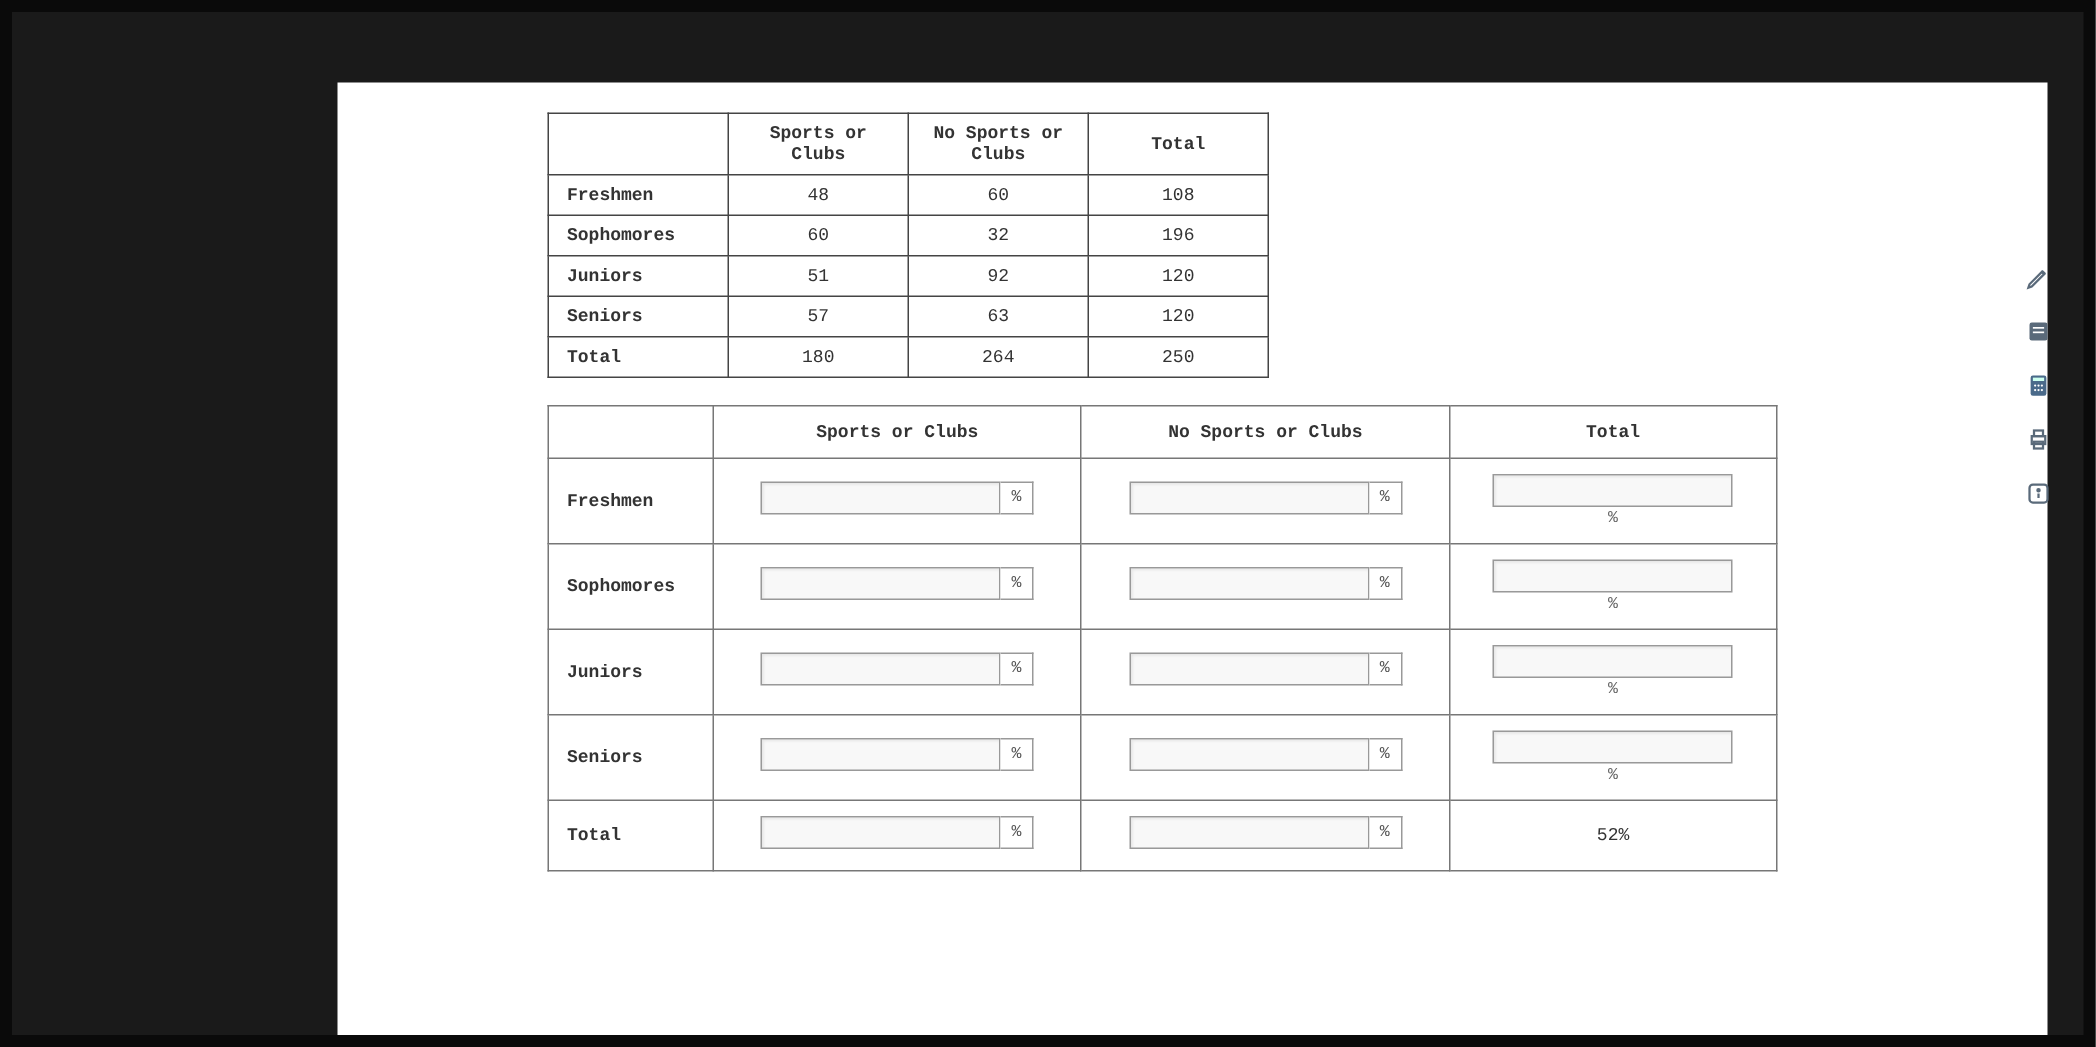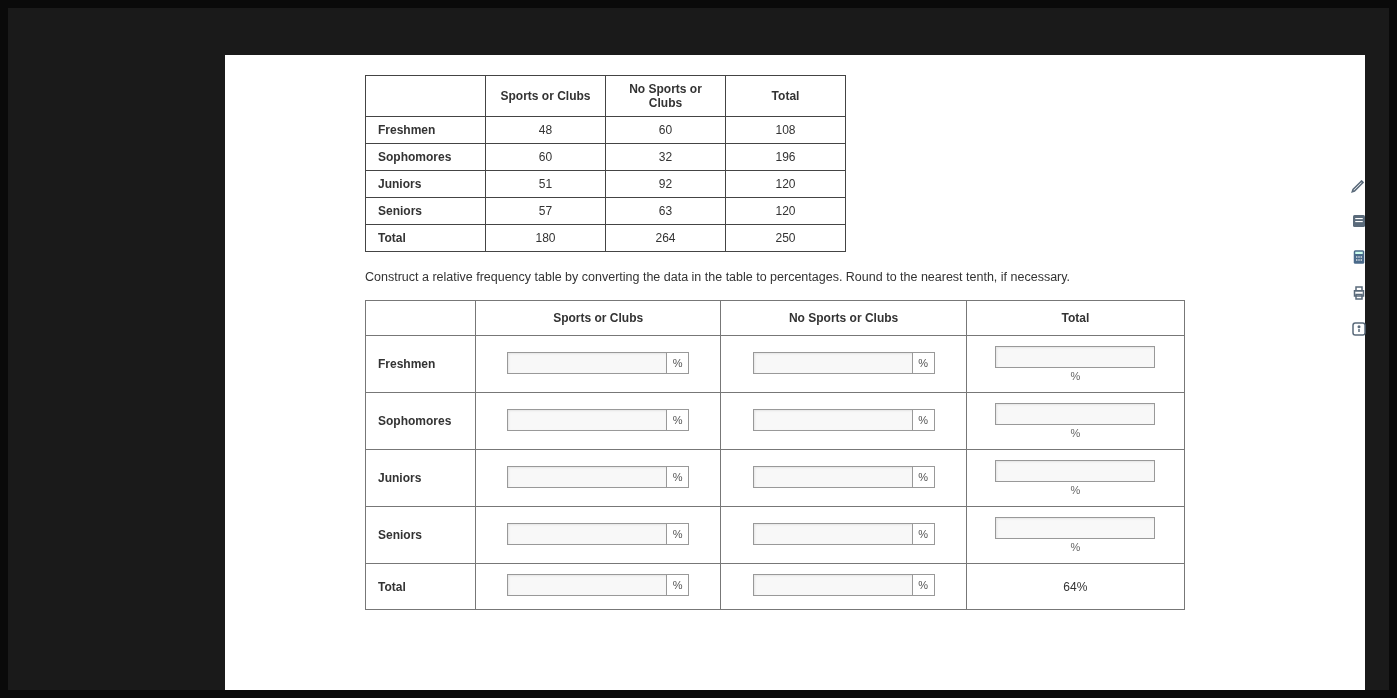--- a/index.html
+++ b/index.html
@@ -24,20 +24,21 @@
   left: 225px;
   top: 55px;
   width: 1140px;
   height: 640px;
   background: #ffffff;
   padding: 20px 140px 20px 140px;
   overflow: hidden;
 }
 .content-inner {
   padding: 0;
+  font-family: Liberation Mono, monospace;
 }
 table.data-table {
   border-collapse: collapse;
   margin-bottom: 18px;
 }
 table.data-table th, table.data-table td {
   border: 1px solid #444;
   padding: 6px 12px;
   font-size: 12px;
   text-align: center;
@@ -176,21 +177,20 @@
       </tr>
       <tr>
         <td class="row-label">Total</td>
         <td>180</td>
         <td>264</td>
         <td>250</td>
       </tr>
     </tbody>
       </table>
 
-    <div class="instruction">Construct a relative frequency table by converting the data in the table to percentages. Round to the nearest tenth, if necessary.</div>
 
     <table class="answer-table">
       <tbody>
           <tr>
         <th class="row-label"></th>
         <th>Sports or Clubs</th>
         <th>No Sports or Clubs</th>
         <th>Total</th>
       </tr>
 
@@ -269,21 +269,21 @@
       <tr>
         <td class="row-label">Total</td>
         <td><span class="input-cell">
                 <span class="input-box"></span>
                 <span class="pct-label">%</span>
               </span></td>
         <td><span class="input-cell">
                 <span class="input-box"></span>
                 <span class="pct-label">%</span>
               </span></td>
-        <td>64%</td>
+        <td>52%</td>
       </tr>
     </tbody>
       </table>
 
   </div>
 </div>
 
 <div class="side-tools">
   <div class="tool-icon">
     <svg viewBox="0 0 24 24" fill="none" stroke="currentColor" stroke-width="2">

